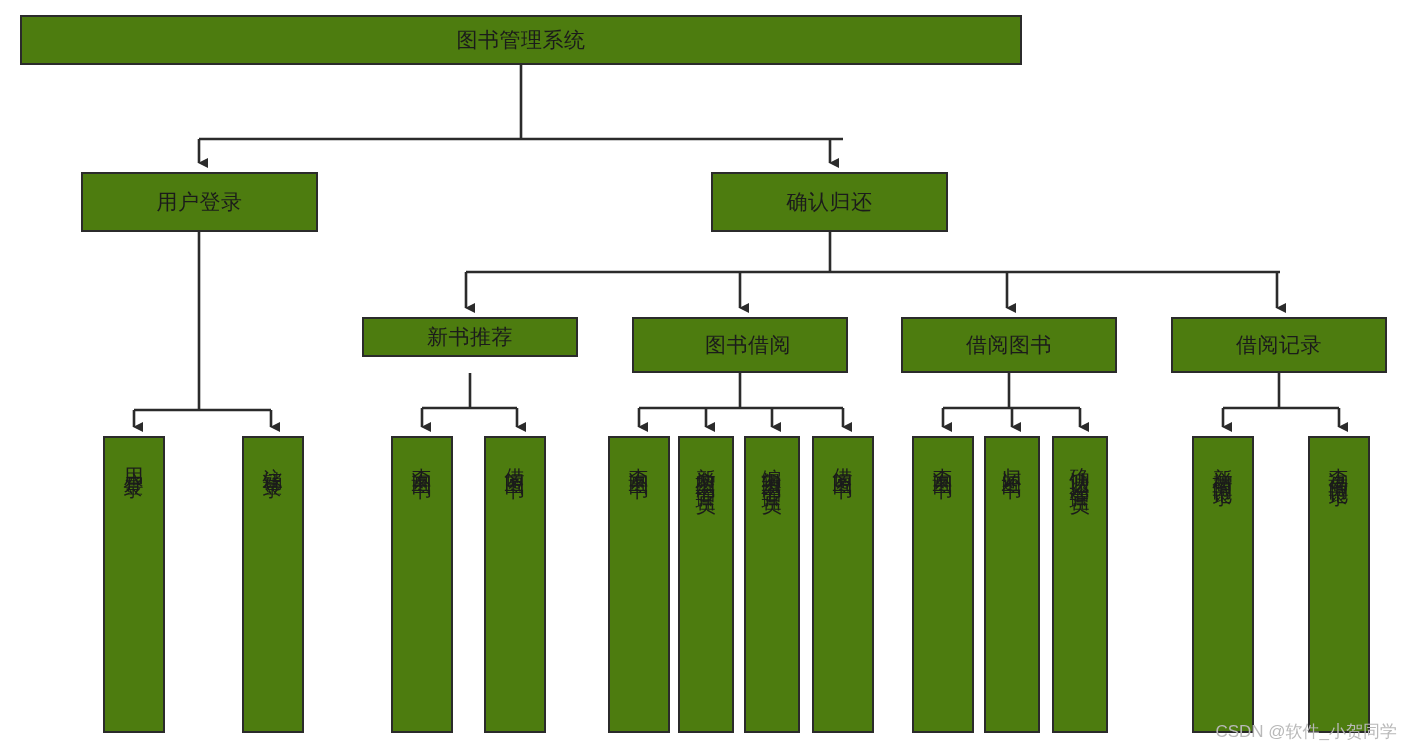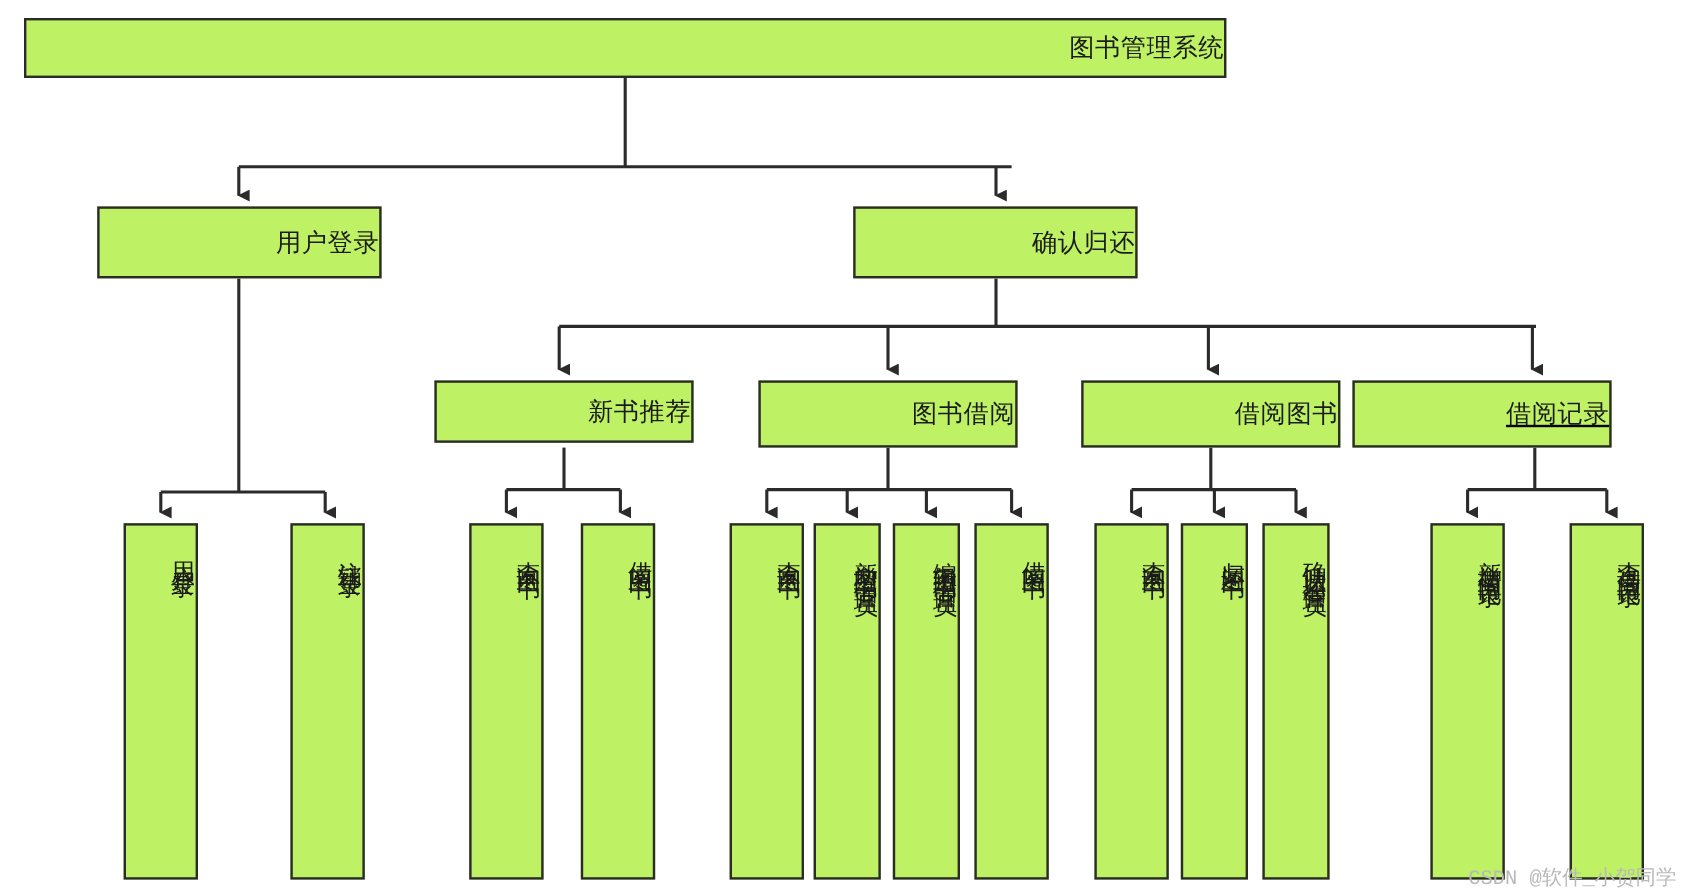--- a/index.html
+++ b/index.html
@@ -20,25 +20,25 @@
     position: absolute;
     left: 0;
     top: 0;
     width: 1405px;
     height: 747px;
   }
   
   .node {
     position: absolute;
     box-sizing: border-box;
-    background: #bef264;
+    background: #4d7c0f;
     border: 2.5px solid #2b2b2b;
     display: flex;
     align-items: center;
-    justify-content: flex-end;
+    justify-content: center;
     z-index: 2;
   }
   .node .label {
     color: #1b1b1b;
     line-height: 1.18;
     text-align: center;
     white-space: nowrap;
   }
   
   .node.h .label {
@@ -60,21 +60,21 @@
   }
   
   #watermark {
     position: absolute;
     right: 8px;
     bottom: 4px;
     font-size: 17px;
     color: #b9b9b9;
     z-index: 3;
     white-space: nowrap;
-    font-family: Liberation Mono, monospace;
+    font-family: Liberation Sans, sans-serif;
   }
 </style>
 </head>
 <body>
 
 <div id="canvas">
 
   <svg id="wires" viewBox="0 0 1405 747">
     <defs>
       <marker id="arrow" markerWidth="11" markerHeight="11" refX="5" refY="9" orient="auto" markerUnits="userSpaceOnUse">
@@ -131,30 +131,30 @@
     <span class="label">图书管理系统</span>
   </div>
 
   <div class="node h" style="left: 81px; top: 172px; width: 237px; height: 60px;">
     <span class="label">用户登录</span>
   </div>
   <div class="node h" style="left: 711px; top: 172px; width: 237px; height: 60px;">
     <span class="label">确认归还</span>
   </div>
 
-  <div class="node h" style="left: 362px; top: 317px; width: 216px; height: 52px;">
+  <div class="node h" style="left: 362px; top: 317px; width: 216px; height: 40px;">
     <span class="label">新书推荐</span>
   </div>
   <div class="node h" style="left: 632px; top: 317px; width: 216px; height: 56px; padding-left: 16px;">
     <span class="label">图书借阅</span>
   </div>
   <div class="node h" style="left: 901px; top: 317px; width: 216px; height: 56px;">
     <span class="label">借阅图书</span>
   </div>
-  <div class="node h" style="left: 1127px; top: 317px; width: 216px; height: 56px; text-decoration: underline;">
+  <div class="node h" style="left: 1171px; top: 317px; width: 216px; height: 56px;">
     <span class="label">借阅记录</span>
   </div>
 
   <div class="node v" style="left: 103px; top: 436px; width: 62px; height: 297px;">
     <span class="label">用户登录</span>
   </div>
   <div class="node v" style="left: 242px; top: 436px; width: 62px; height: 297px;">
     <span class="label">注销登录</span>
   </div>
   <div class="node v" style="left: 391px; top: 436px; width: 62px; height: 297px;">

